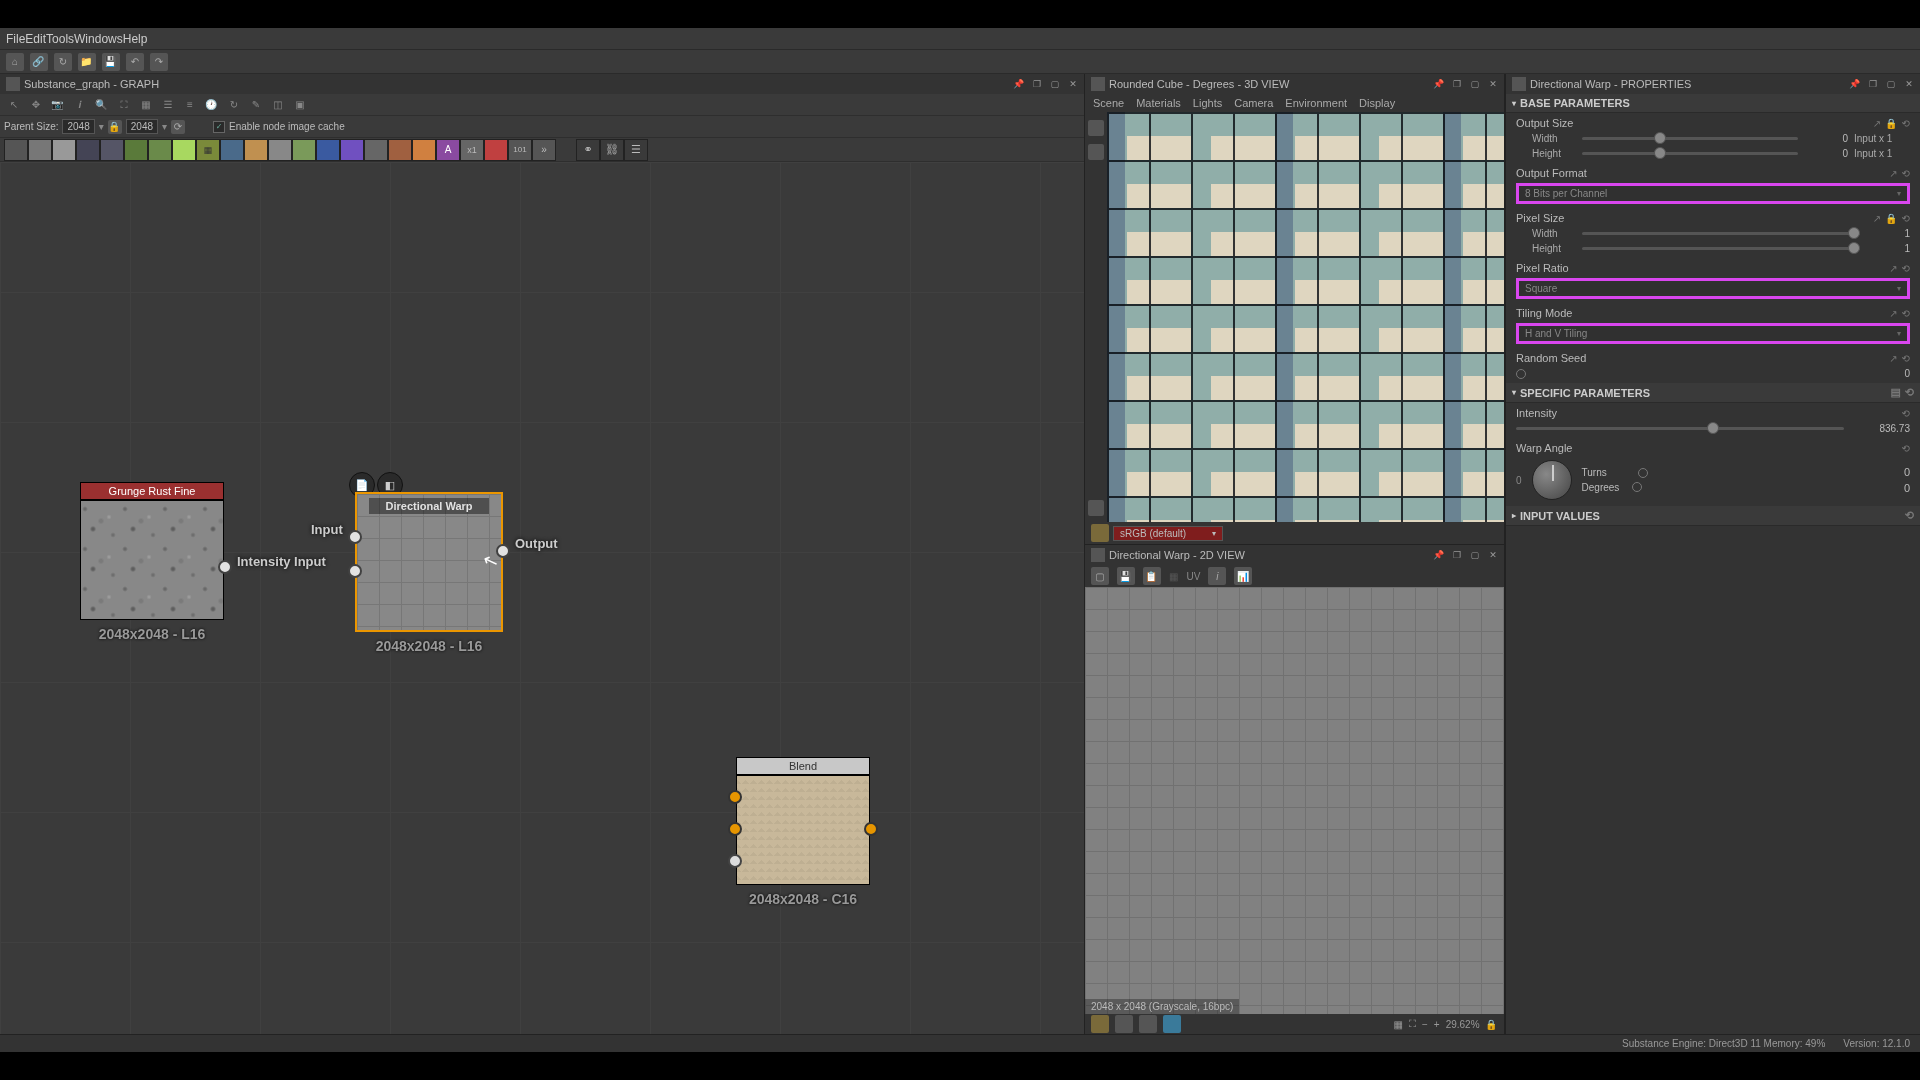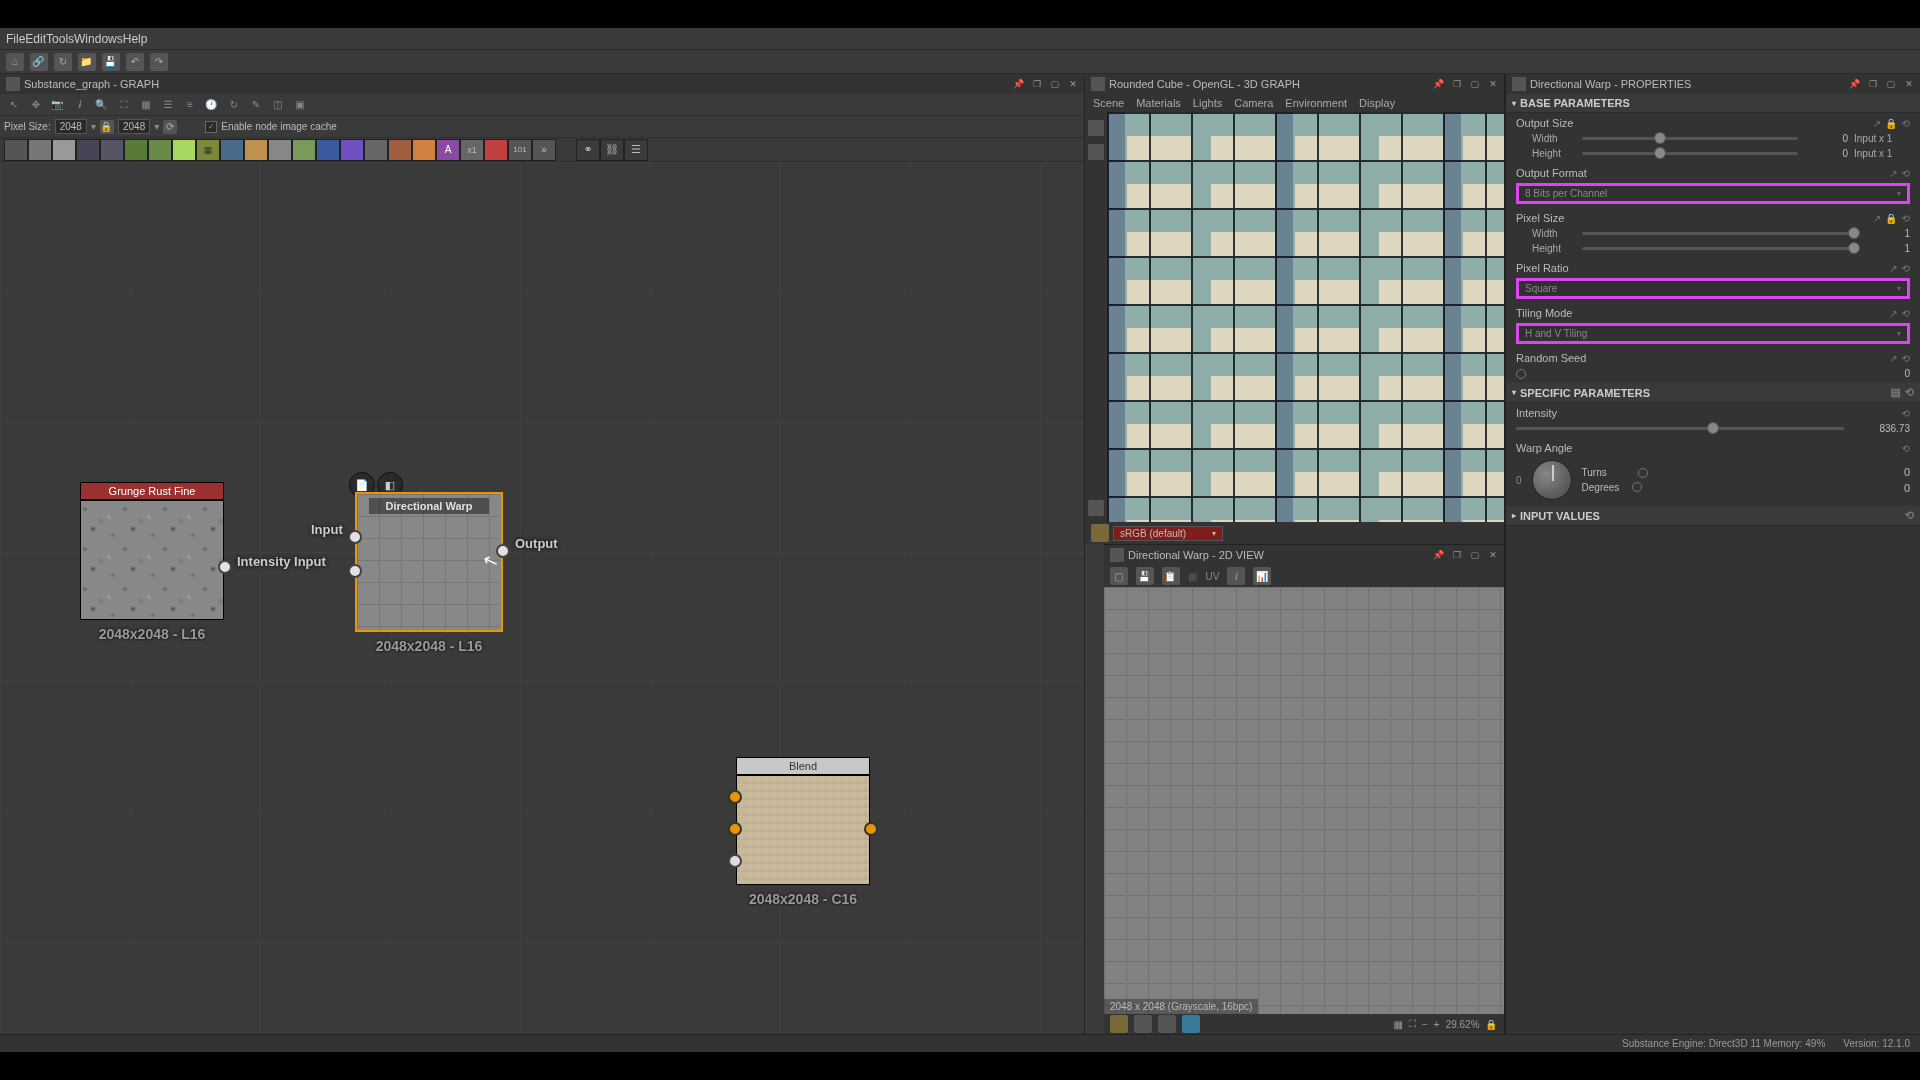--- a/index.html
+++ b/index.html
@@ -91,21 +91,21 @@
    linear-gradient(#5aa8c8 0 24px, transparent 24px 48px);
    background-size: 84px 96px, 168px 48px; mix-blend-mode: multiply; opacity: 0.55; }
 .tile-mosaic::after { content: ""; position: absolute; inset: 0; background-image:
    linear-gradient(90deg, #3a4a9a 0 18px, transparent 18px 84px);
    background-size: 168px 96px; mix-blend-mode: multiply; opacity: 0.35; }
 .view3d-bottom { height: 22px; background: #333; display: flex; align-items: center; padding: 0 6px; gap: 4px; }
 .dd { background: #7f1d1d; border: 1px solid #555; padding: 1px 6px; font-size: 10px; color: #bbb; display: flex; align-items: center; gap: 6px; min-width: 110px; text-align: center; }
 .dd::after { content: "▾"; margin-left: auto; font-size: 8px; }
 
 
-.view2d { flex: 1; display: flex; flex-direction: column; background: #3a3a3a; border-top: 1px solid #222; margin-left: 19px; }
+.view2d { flex: 1; display: flex; flex-direction: column; background: #3a3a3a; border-top: 1px solid #222; }
 .view2d-toolbar { height: 22px; background: #333; display: flex; align-items: center; padding: 0 6px; gap: 8px; font-size: 10px; color: #888; }
 .view2d-canvas { flex: 1; position: relative; }
 .view2d-canvas .texfill { position: absolute; inset: 0; }
 .view2d-status { position: absolute; bottom: 0; left: 0; padding: 2px 6px; font-size: 10px; color: #bbb; background: rgba(0,0,0,0.3); }
 .view2d-bottom { height: 20px; background: #333; display: flex; align-items: center; padding: 0 6px; gap: 6px; font-size: 10px; color: #999; }
 .view2d-bottom .spacer { flex: 1; }
 
 
 .props-panel { flex: 0 0 415px; display: flex; flex-direction: column; background: #333; border-left: 1px solid #222; }
 .props-body { flex: 1; overflow: hidden; }
@@ -184,21 +184,21 @@
         <div class="gt-icon">☰</div>
         <div class="gt-icon">≡</div>
         <div class="gt-icon">🕐</div>
         <div class="gt-icon">↻</div>
         <div class="gt-icon">✎</div>
         <div class="gt-icon">◫</div>
         <div class="gt-icon">▣</div>
       </div>
 
       <div class="graph-toolbar2">
-        <span>Pixel Size:</span>
+        <span>Parent Size:</span>
         <span class="size-box">2048</span>
         <span style="color:#888">▾</span>
         <span class="tb-icon" style="width:14px;height:14px">🔒</span>
         <span class="size-box">2048</span>
         <span style="color:#888">▾</span>
         <span class="tb-icon" style="width:14px;height:14px">⟳</span>
         <span style="width:20px"></span>
         <span class="chk">✓</span>
         <span>Enable node image cache</span>
       </div>
@@ -290,21 +290,21 @@
         </div>
 
       </div>
     </div>
 
     <div class="right-col">
 
       <div class="view3d">
         <div class="panel-header">
           <div class="icon"></div>
-          <span>Rounded Cube - OpenGL - 3D GRAPH</span>
+          <span>Rounded Cube - Degrees - 3D VIEW</span>
           <div class="ctrls">
             <span>📌</span>
             <span>❐</span>
             <span>▢</span>
             <span>✕</span>
           </div>
         </div>
         <div class="view3d-tabs">
           <span>Scene</span>
           <span>Materials</span>

